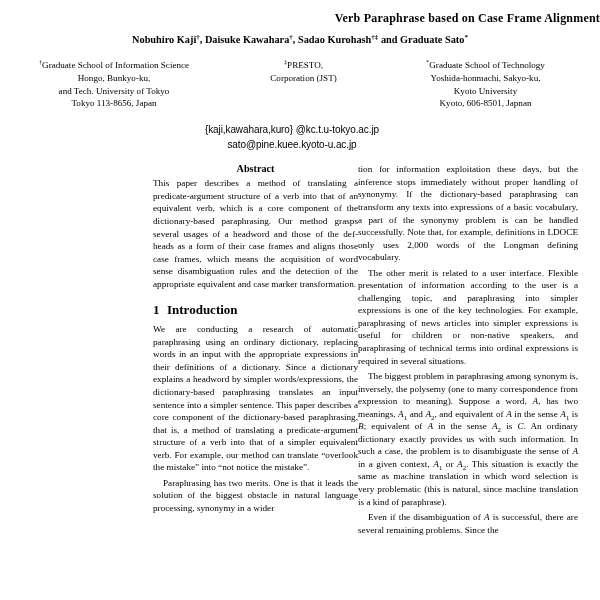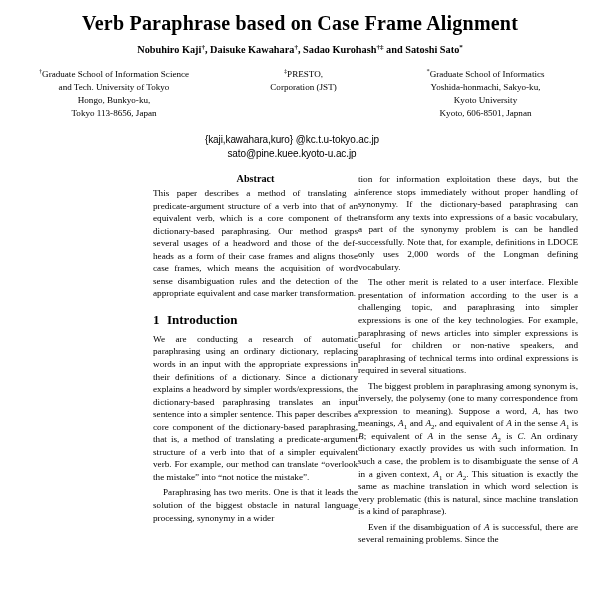--- a/index.html
+++ b/index.html
@@ -17,22 +17,22 @@
   .page {
     position: relative;
     width: 600px;
     height: 600px;
     box-sizing: border-box;
     padding: 0;
   }
 
   
   .title {
-    text-align: center;
-    font-size: 20px;
+    text-align: right;
+    font-size: 12px;
     font-weight: bold;
     letter-spacing: 0.2px;
     margin: 11px 0 0 0;
     line-height: 1.2;
   }
   .authors {
     text-align: center;
     font-size: 10.3px;
     font-weight: bold;
     margin: 9px 0 0 0;
@@ -114,39 +114,39 @@
   sub.sb { font-size: 6.8px; vertical-align: sub; line-height: 0; }
 </style>
 </head>
 <body>
 
 <div class="page">
 
   <div class="title">Verb Paraphrase based on Case Frame Alignment</div>
 
   <div class="authors">
-    <span>Nobuhiro Kaji</span><sup class="mk">†</sup><span>, </span><span>Daisuke Kawahara</span><sup class="mk">†</sup><span>, </span><span>Sadao Kurohash</span><sup class="mk">†‡</sup><span> and </span><span>Satoshi Sato</span><sup class="mk">*</sup>
+    <span>Nobuhiro Kaji</span><sup class="mk">†</sup><span>, </span><span>Daisuke Kawahara</span><sup class="mk">†</sup><span>, </span><span>Sadao Kurohash</span><sup class="mk">†‡</sup><span> and </span><span>Graduate Sato</span><sup class="mk">*</sup>
   </div>
 
   <div class="affils">
 
     <div class="affil affil-1">
       <div class="line"><sup class="mk">†</sup><span>Graduate School of Information Science</span></div>
+      <div class="line">Hongo, Bunkyo-ku,</div>
       <div class="line">and Tech. University of Tokyo</div>
-      <div class="line">Hongo, Bunkyo-ku,</div>
       <div class="line">Tokyo 113-8656, Japan</div>
     </div>
 
     <div class="affil affil-2">
       <div class="line"><sup class="mk">‡</sup><span>PRESTO,</span></div>
       <div class="line">Corporation (JST)</div>
     </div>
 
     <div class="affil affil-3">
-      <div class="line"><sup class="mk">*</sup><span>Graduate School of Informatics</span></div>
+      <div class="line"><sup class="mk">*</sup><span>Graduate School of Technology</span></div>
       <div class="line">Yoshida-honmachi, Sakyo-ku,</div>
       <div class="line">Kyoto University</div>
       <div class="line">Kyoto, 606-8501, Japnan</div>
     </div>
 
   </div>
 
   <div class="emails">
     <div>{kaji,kawahara,kuro} @kc.t.u-tokyo.ac.jp</div>
     <div>sato@pine.kuee.kyoto-u.ac.jp</div>

